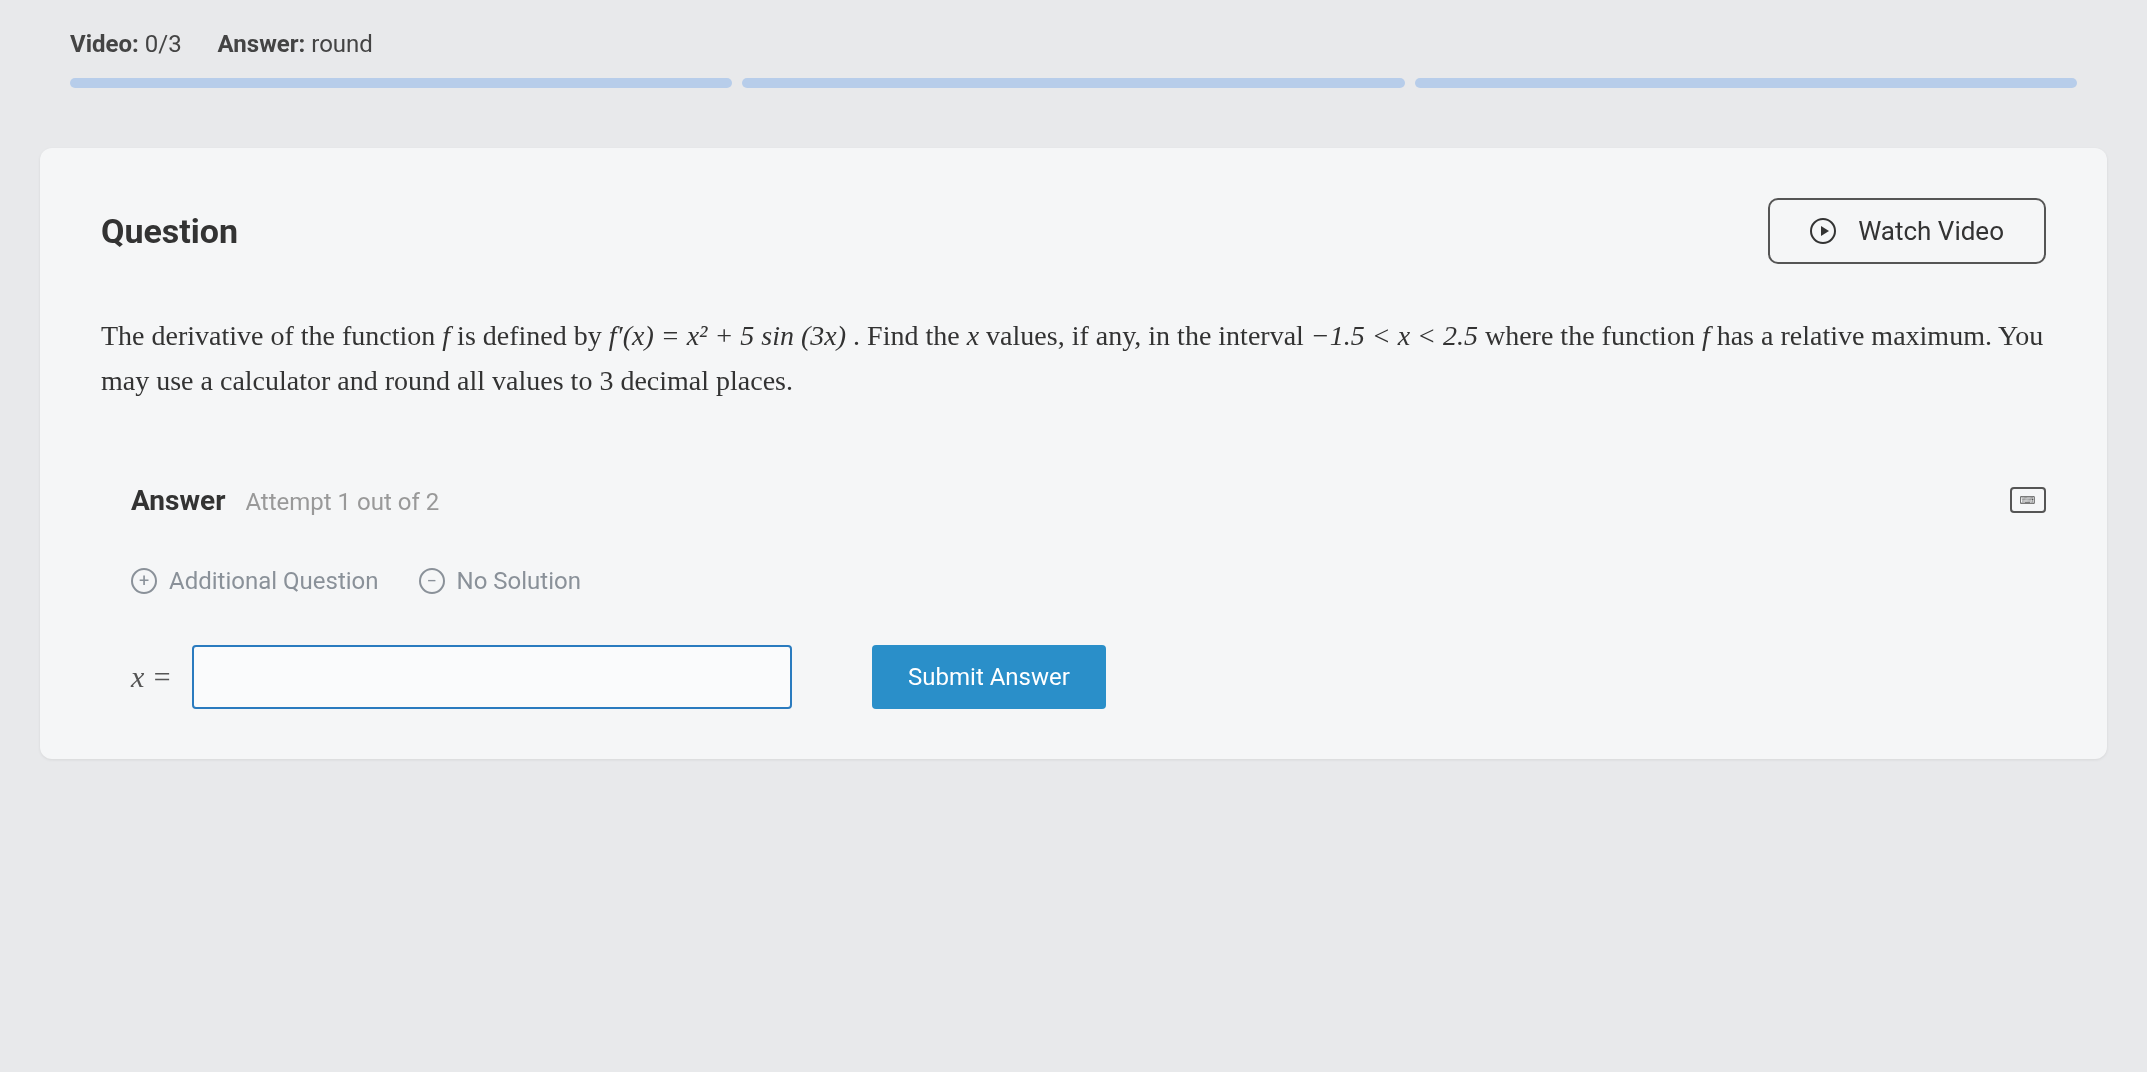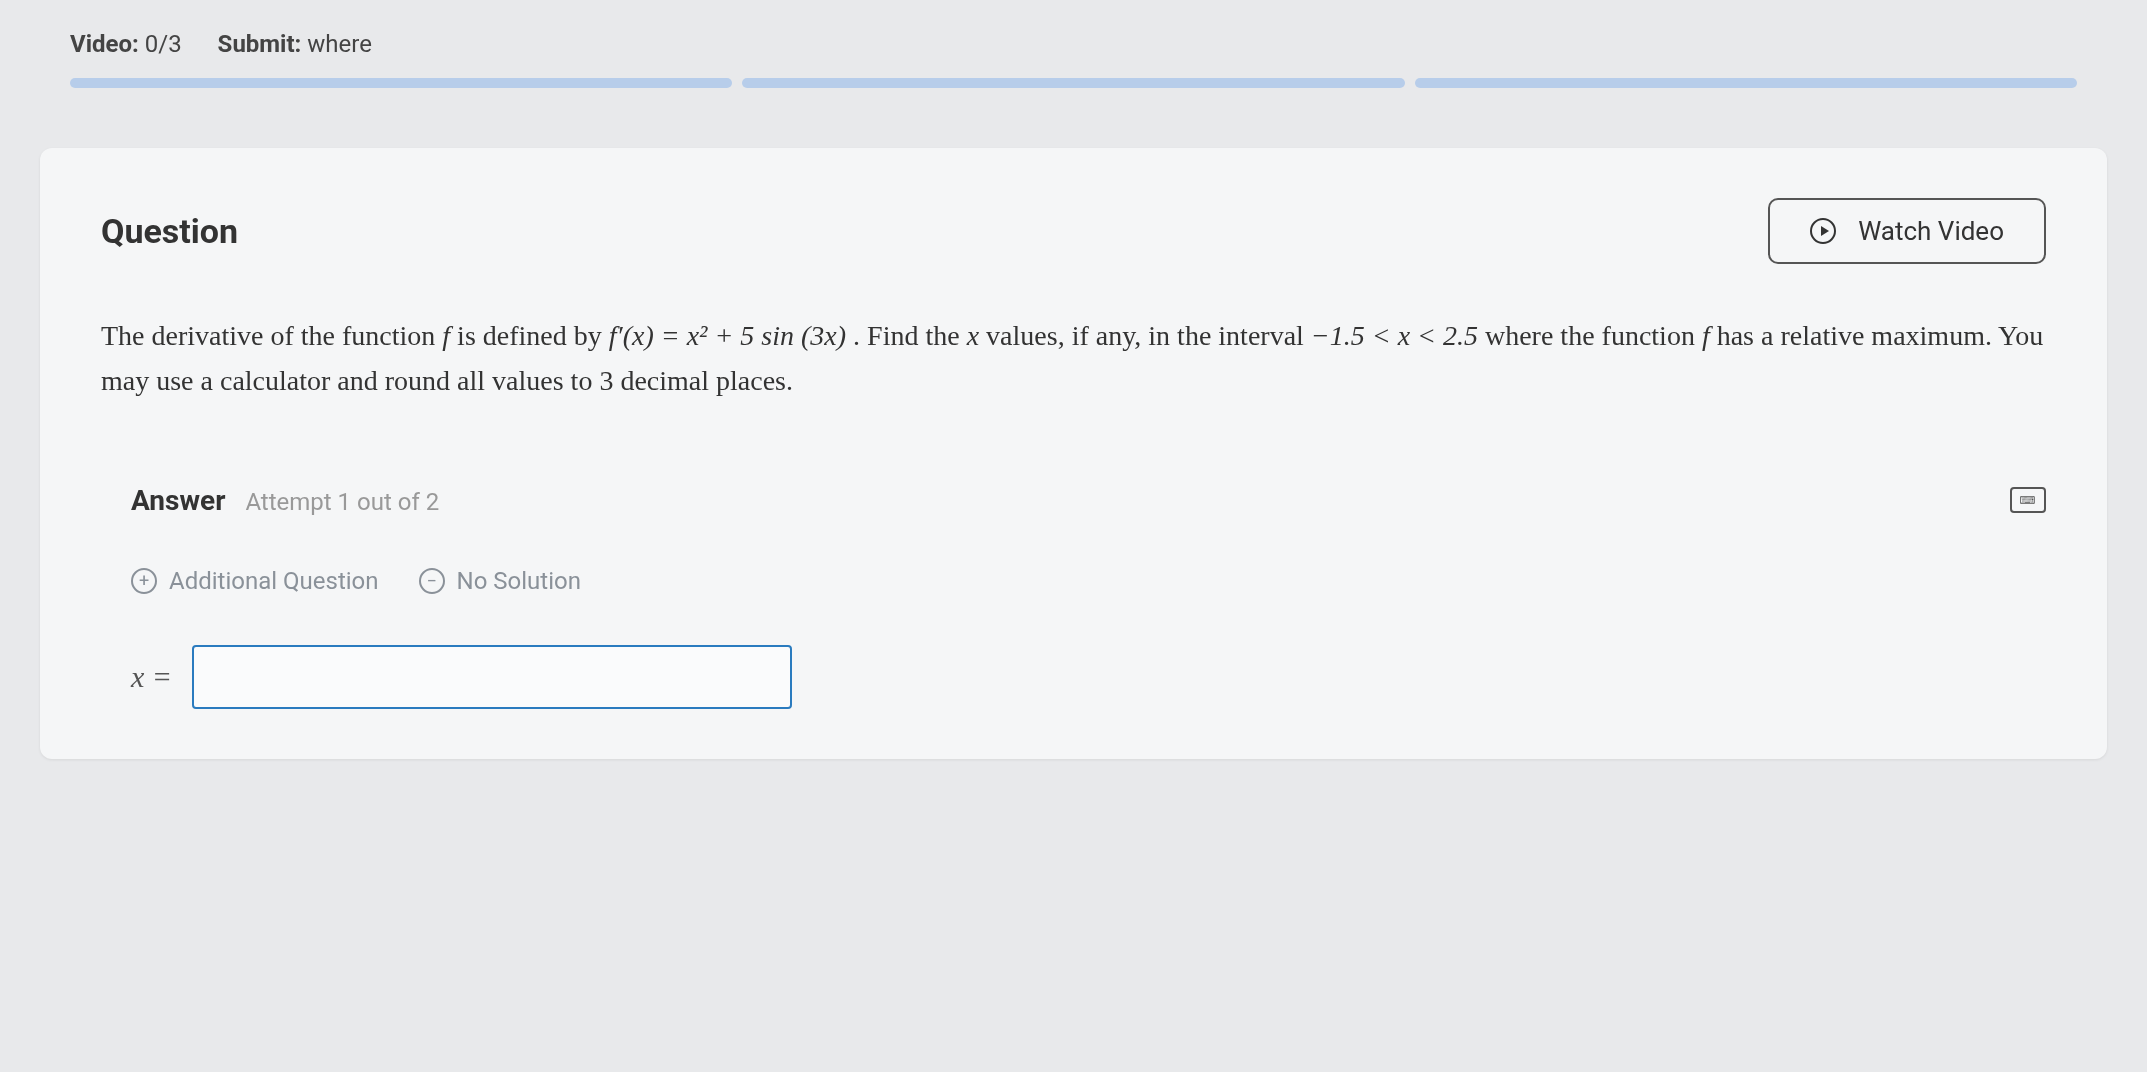--- a/index.html
+++ b/index.html
@@ -203,22 +203,22 @@
       cursor: pointer;
       font-family: inherit;
     }
   </style>
 </head>
 <body>
 
 <div class="header-bar">
   <span class="score-label">Video:</span>
   <span class="score-value">0/3</span>
-  <span class="penalty-label">Submit:</span>
-  <span class="penalty-value">where</span>
+  <span class="penalty-label">Answer:</span>
+  <span class="penalty-value">round</span>
 </div>
 
 <div class="progress-container">
   <div class="progress-seg"></div>
   <div class="progress-seg"></div>
   <div class="progress-seg"></div>
 </div>
 
 <div class="question-card">
   <div class="question-header">
@@ -251,15 +251,16 @@
       </button>
       <button class="sol-btn">
         <span class="circle-icon">−</span>
         <span>No Solution</span>
       </button>
     </div>
 
     <div class="answer-row">
       <span class="x-equals">x =</span>
       <input type="text" class="answer-input" value="" style="">
+      <button class="submit-btn">Submit Answer</button>
     </div>
   </div>
 </div>
 
 </body></html>

